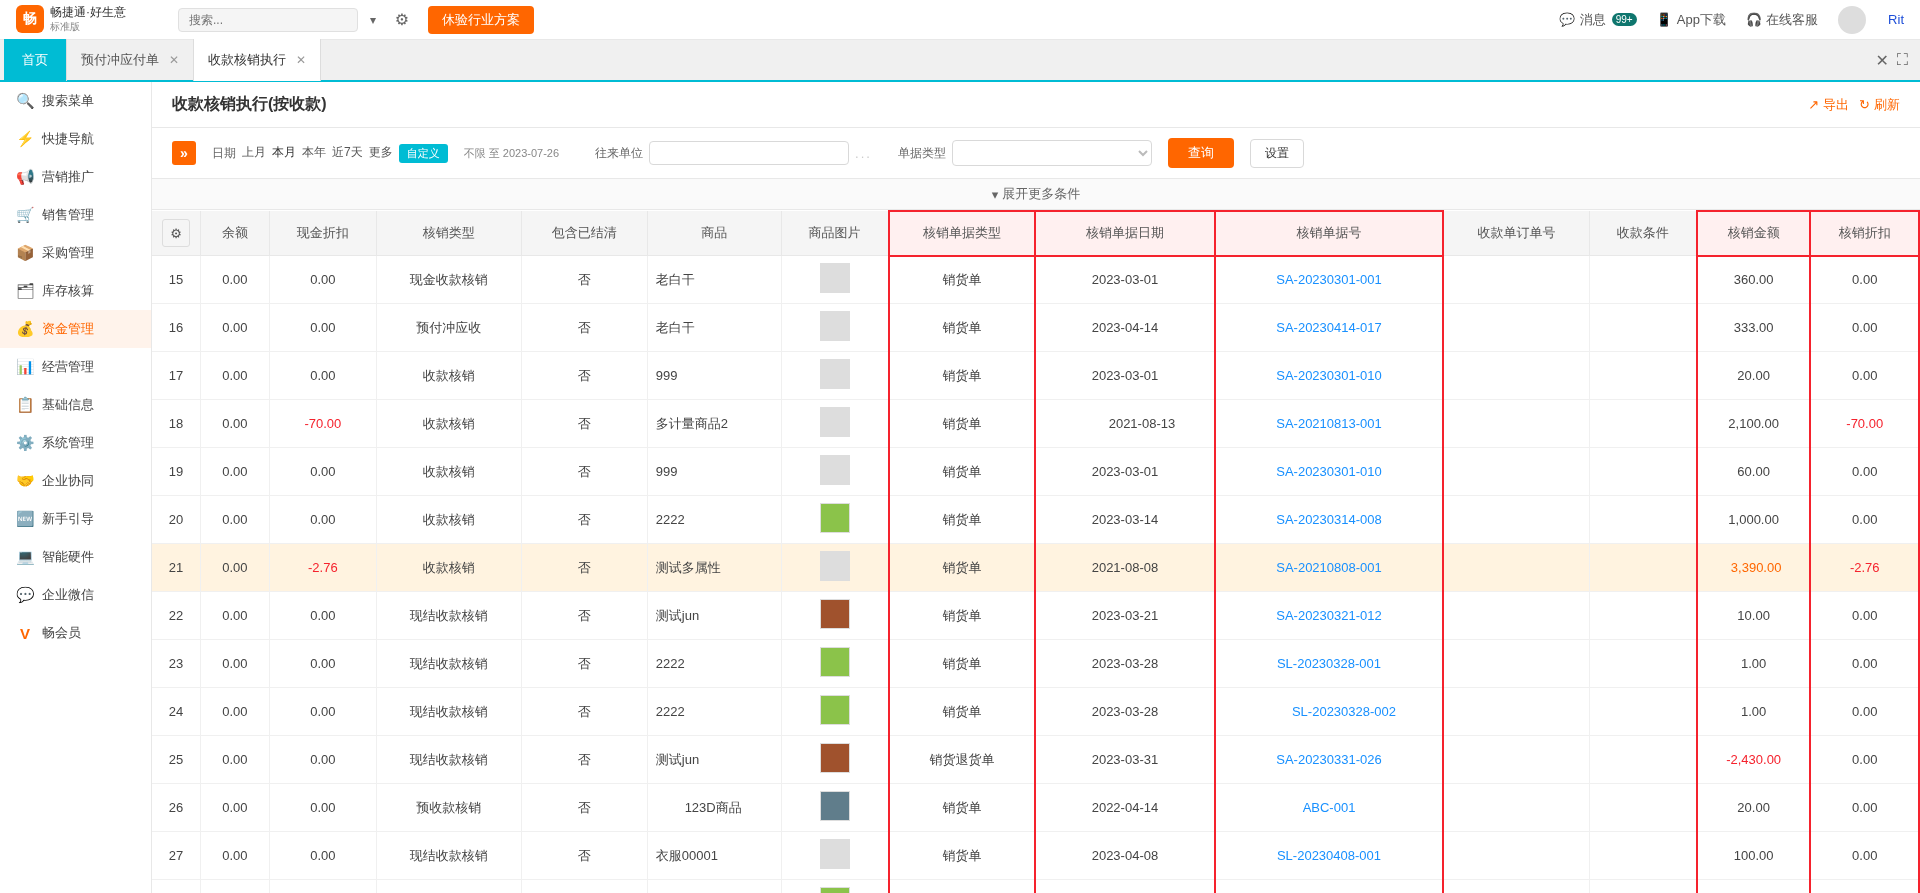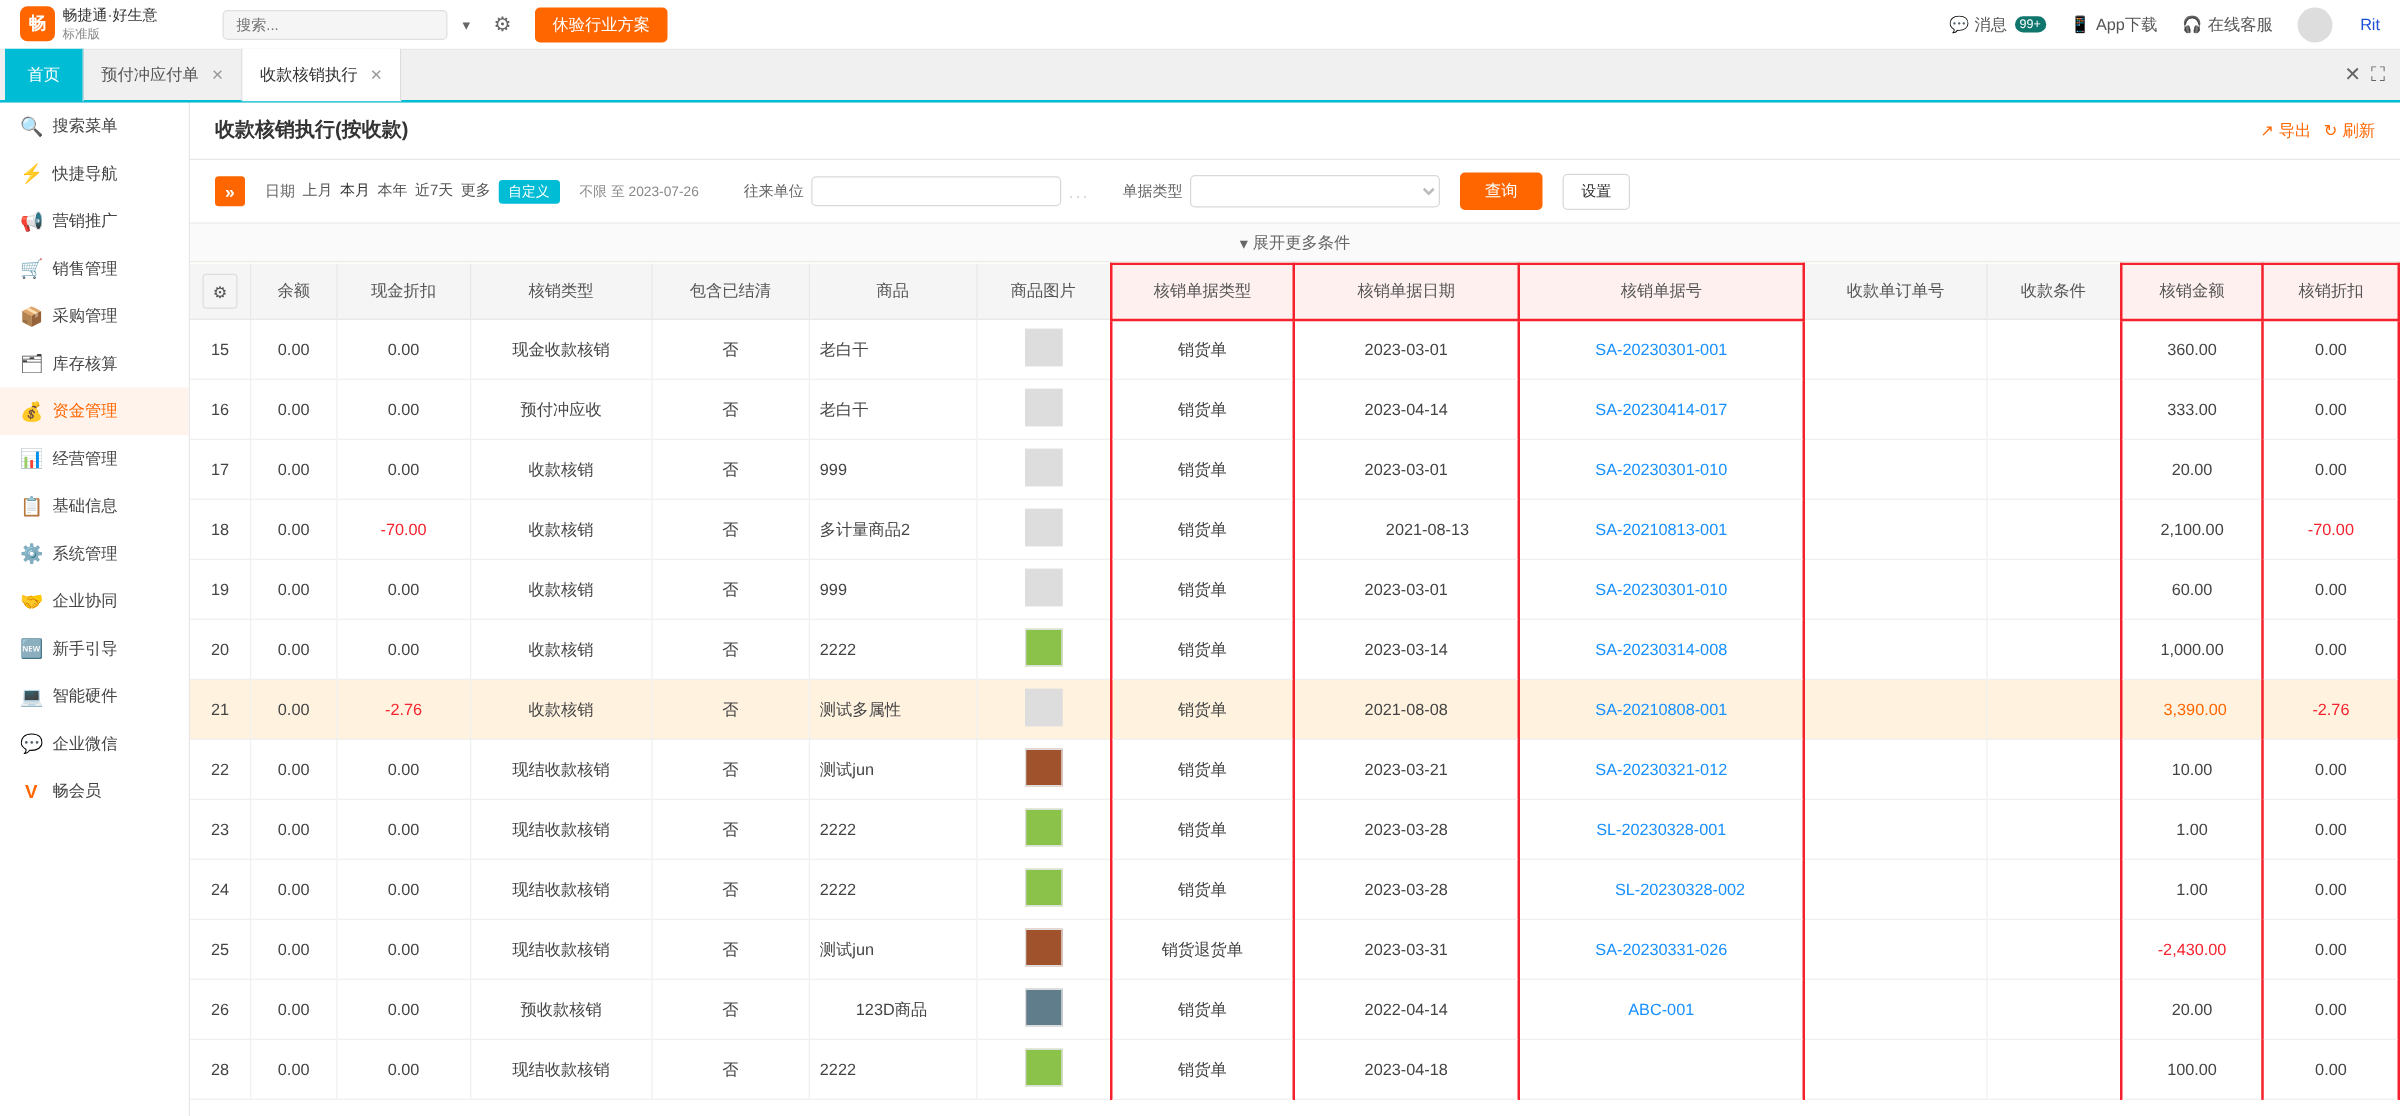--- a/index.html
+++ b/index.html
@@ -727,20 +727,36 @@
       <td><div class="img-placeholder" style="background:#607d8b"></div></td>
       <td style="border-left:2px solid #f5222d; border-right:2px solid #f5222d;">销货单</td>
       <td style="border-left:2px solid #f5222d; border-right:2px solid #f5222d;">2022-04-14</td>
       <td style="border-left:2px solid #f5222d; border-right:2px solid #f5222d;"><span class="link-text">ABC-001</span></td>
       <td></td>
       <td></td>
       <td class="" style="border-left:2px solid #f5222d; border-right:2px solid #f5222d;">20.00</td>
       <td class="" style="border-left:2px solid #f5222d; border-right:2px solid #f5222d;">0.00</td>
     </tr>
             <tr>
+      <td style="text-align:center;">27</td>
+      <td>0.00</td>
+      <td class="">0.00</td>
+      <td>现结收款核销</td>
+      <td>否</td>
+      <td style="text-align:left; padding-left:8px;">衣服00001</td>
+      <td><div class="img-placeholder" style="background:#ddd"></div></td>
+      <td style="border-left:2px solid #f5222d; border-right:2px solid #f5222d;">销货单</td>
+      <td style="border-left:2px solid #f5222d; border-right:2px solid #f5222d;">2023-04-08</td>
+      <td style="border-left:2px solid #f5222d; border-right:2px solid #f5222d;"><span class="link-text">SL-20230408-001</span></td>
+      <td></td>
+      <td></td>
+      <td class="" style="border-left:2px solid #f5222d; border-right:2px solid #f5222d;">100.00</td>
+      <td class="" style="border-left:2px solid #f5222d; border-right:2px solid #f5222d;">0.00</td>
+    </tr>
+            <tr>
       <td style="text-align:center;">28</td>
       <td>0.00</td>
       <td class="">0.00</td>
       <td>现结收款核销</td>
       <td>否</td>
       <td style="text-align:left; padding-left:8px;">2222</td>
       <td><div class="img-placeholder" style="background:#8bc34a"></div></td>
       <td style="border-left:2px solid #f5222d; border-right:2px solid #f5222d;">销货单</td>
       <td style="border-left:2px solid #f5222d; border-right:2px solid #f5222d;">2023-04-18</td>
       <td style="border-left:2px solid #f5222d; border-right:2px solid #f5222d;"></td>

